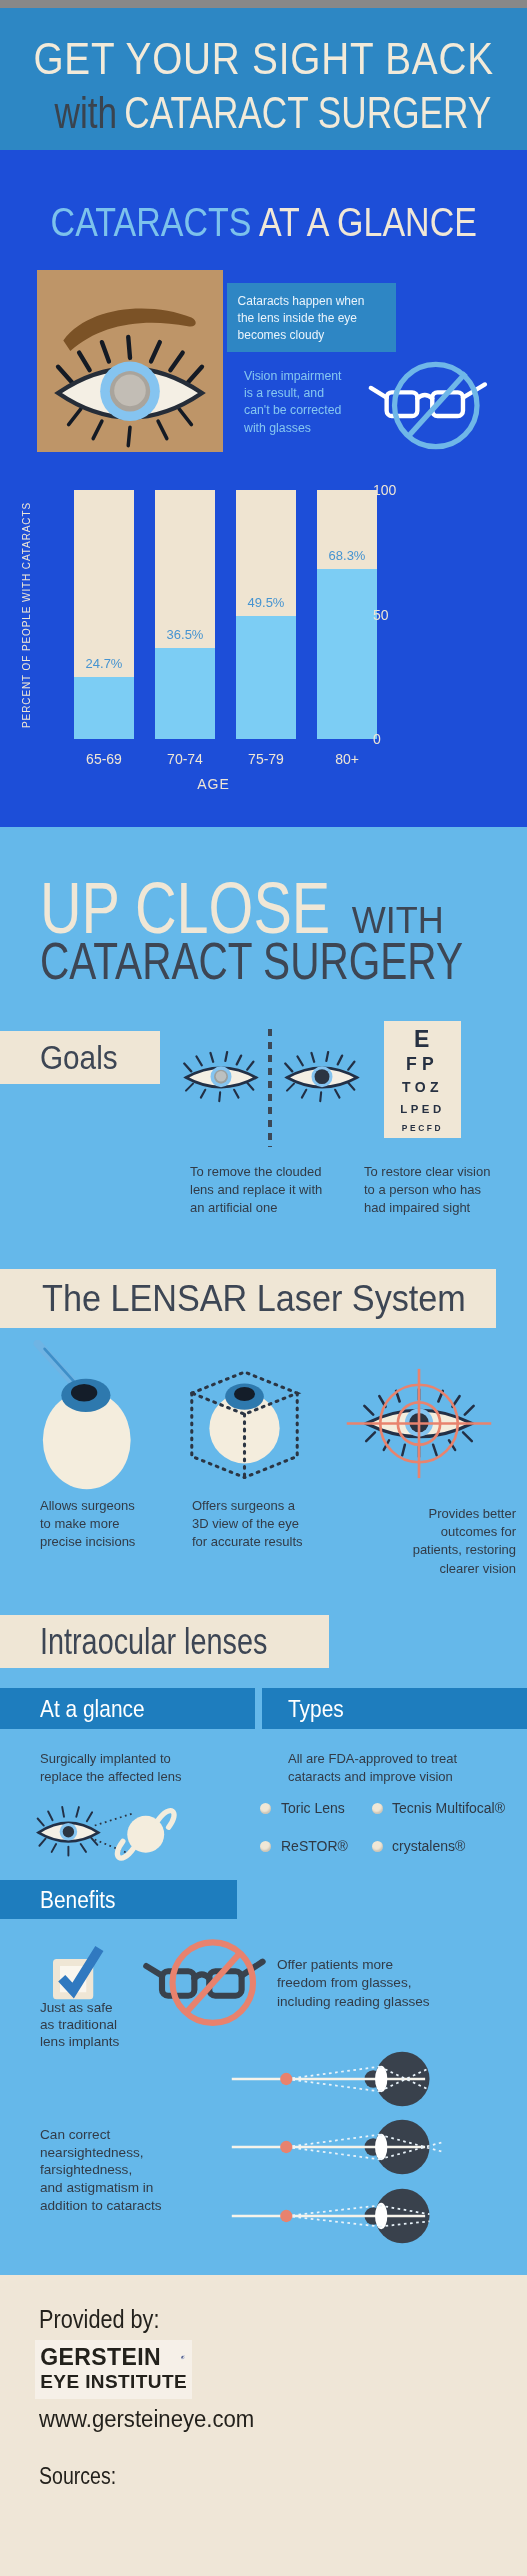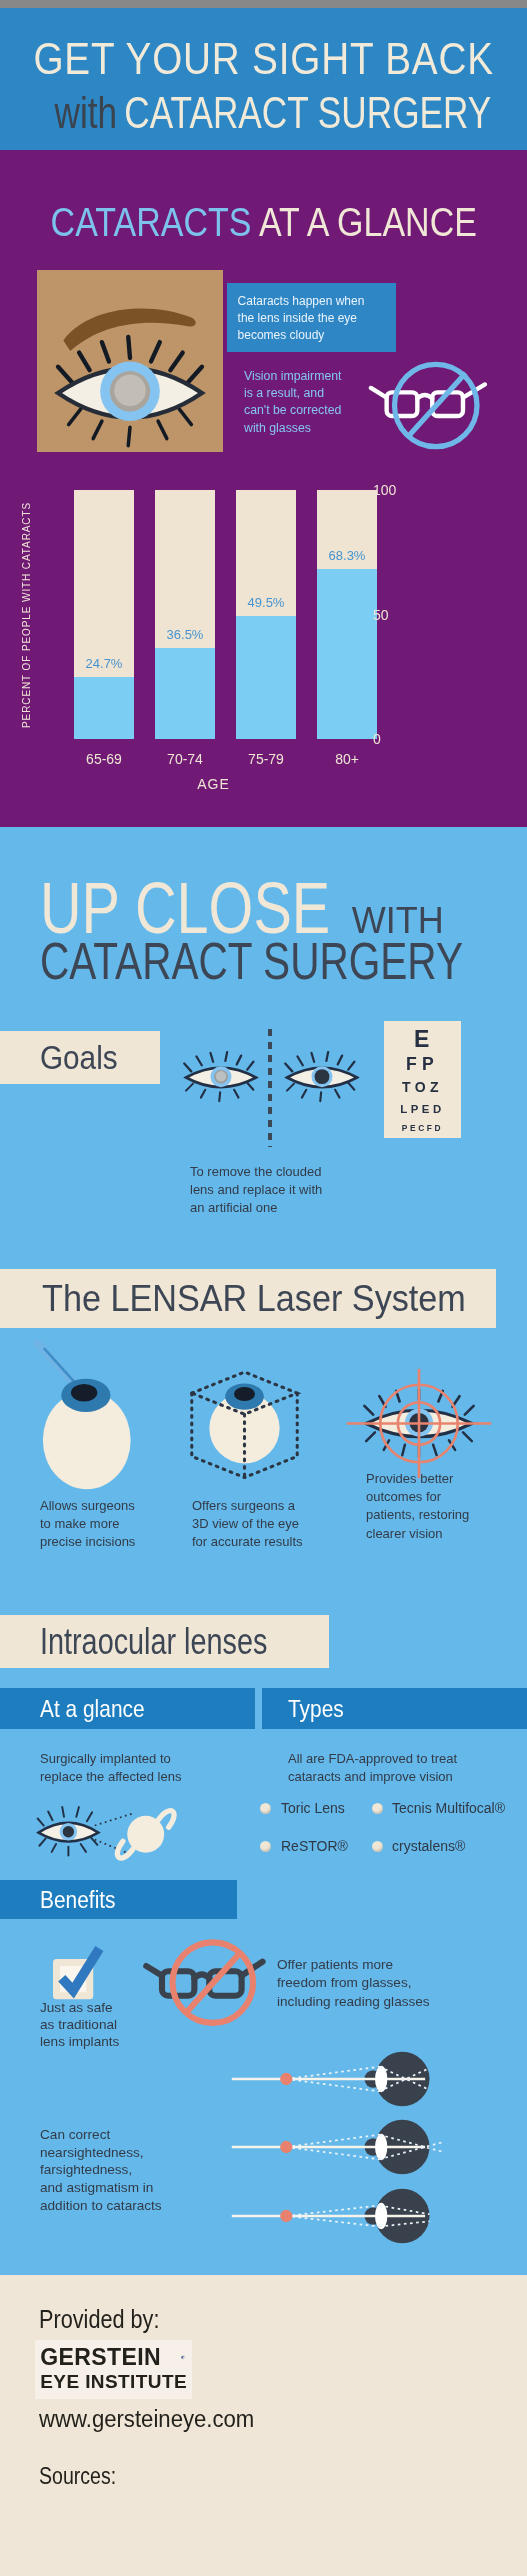--- a/index.html
+++ b/index.html
@@ -9,21 +9,21 @@
 
   
   .hero { top:0; height:142px; background:#2D87C4; }
   .hero-l1 { position:absolute; top:26px; width:100%; text-align:center; font-size:44px; letter-spacing:0.9px; color:#F2EAD9; white-space:nowrap; }
   .hero-l1 > span { display:inline-block; transform:scaleX(.88); transform-origin:center; }
   .hero-l2 { position:absolute; top:80px; width:100%; text-align:center; font-size:44px; color:#F2EAD9; white-space:nowrap; }
   .hero-l2 > span { display:inline-block; transform:scaleX(.80); transform-origin:center; }
   .hero-l2 .wd { color:#3A434E; margin-right:8.8px; }
 
   
-  .glance { top:142px; height:677px; background:#701a75; }
+  .glance { top:142px; height:677px; background:#1d4ed8; }
   .glance-title { position:absolute; top:50px; width:100%; text-align:center; font-size:40px; white-space:nowrap; color:#F0E7D6; }
   .glance-title > span { display:inline-block; transform:scaleX(.85); transform-origin:center; }
   .glance-title .acc { color:#7CC2EC; margin-right:8.8px; }
   .tanbox { position:absolute; left:37px; top:120px; width:186px; height:182px; background:#BE9568; }
   .infobox { position:absolute; left:227px; top:133px; width:169px; height:69px; background:#2E86C4; color:#EAF4FC; font-size:12px; line-height:1.42; padding:9.7px 10.6px; white-space:pre-line; }
   .vision { position:absolute; left:244px; top:218px; width:132px; color:#86C7F0; font-size:12.3px; line-height:1.4; white-space:pre-line; }
   .noglasses-blue { position:absolute; left:362px; top:209px; }
 
   
   .ylabel { position:absolute; left:21px; top:340px; height:249px; display:flex; align-items:center; justify-content:center; writing-mode:vertical-rl; transform:rotate(180deg); color:#EFE6D5; font-size:10px; letter-spacing:0.9px; }
@@ -61,21 +61,21 @@
   .ec1 { font-size:17.6px; line-height:24px; letter-spacing:5.3px; }
   .ec2 { font-size:14px; line-height:23px; letter-spacing:4.4px; }
   .ec3 { font-size:11.4px; line-height:21px; letter-spacing:3.5px; }
   .ec4 { font-size:8.4px; line-height:16px; letter-spacing:2.6px; }
 
   .cap { position:absolute; color:#323B47; font-size:13px; line-height:1.4; white-space:pre-line; }
   .goal-cap1 { left:190px; top:335px; width:167px; }
   .goal-cap2 { left:364px; top:335px; width:158px; }
   .len-cap1 { left:40px;  top:669px; width:132px; }
   .len-cap2 { left:192px; top:669px; width:154px; }
-  .len-cap3 { left:366px; top:642px; width:150px; }
+  .len-cap3 { left:366px; top:677px; width:150px;text-align:right; }
 
   .subbar { position:absolute; top:860px; height:41px; background:#1E7DBE; color:#FFFFFF; }
   .subbar > span { display:inline-block; font-size:24.6px; line-height:41px; transform:scaleX(.85); transform-origin:left; white-space:nowrap; }
   .aag-bar { left:0; width:255px; } .aag-bar > span { margin-left:40px; }
   .types-bar { left:262px; width:266px; } .types-bar > span { margin-left:25.5px; }
   .benefits-bar { position:absolute; left:0; top:1052px; width:237px; height:39px; background:#1E7DBE; }
   .benefits-bar > span { display:inline-block; font-size:24.6px; line-height:39px; margin-left:40px; color:#fff; transform:scaleX(.85); transform-origin:left; white-space:nowrap; }
 
   .aag-text   { left:40px;  top:922px; width:189px; }
   .types-text { left:288px; top:922px; width:215px; }
@@ -215,20 +215,23 @@
       <div class="ec0">E</div>
       <div class="ec1">FP</div>
       <div class="ec2">TOZ</div>
       <div class="ec3">LPED</div>
       <div class="ec4">PECFD</div>
     </div>
 
     <div class="cap goal-cap1">To remove the clouded
 lens and replace it with
 an artificial one</div>
+    <div class="cap goal-cap2">To restore clear vision
+to a person who has
+had impaired sight</div>
 
     <div class="band lensar-band">
         <span>The LENSAR Laser System</span>
       </div>
 
     <svg class="svgpos" style="left:32px; top:512px;" width="106" height="151" viewBox="0 0 120 172">
       <line x1="6" y1="4" x2="57" y2="60" stroke="#6FB4E4" stroke-width="9" stroke-linecap="round"></line>
       <line x1="14" y1="10" x2="57" y2="58" stroke="#3E8FC9" stroke-width="3" stroke-linecap="round"></line>
       <ellipse cx="62" cy="114" rx="50" ry="56" fill="#F4EDDD"></ellipse>
       <ellipse cx="61" cy="63" rx="28" ry="19" fill="#2E79AE"></ellipse>

